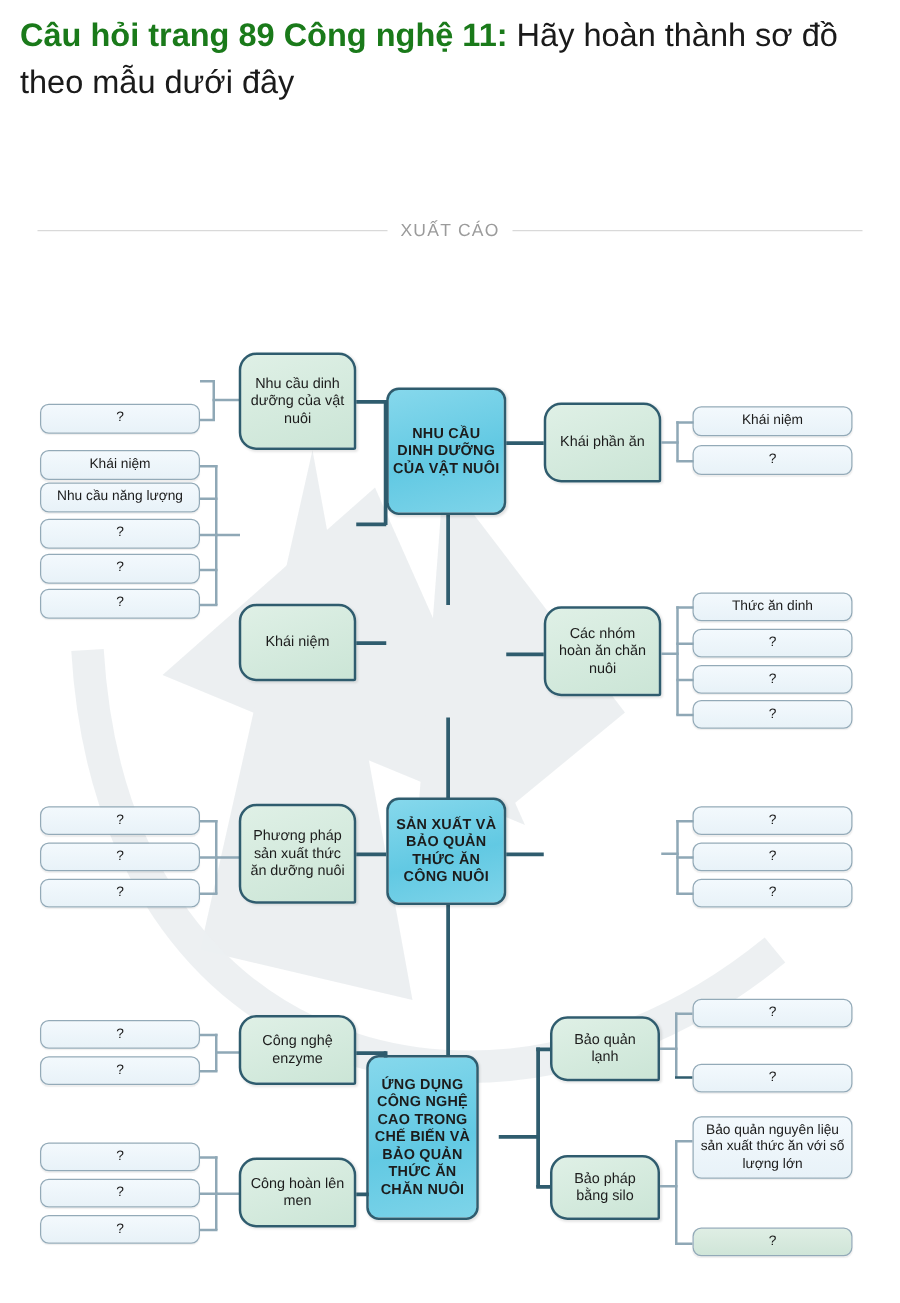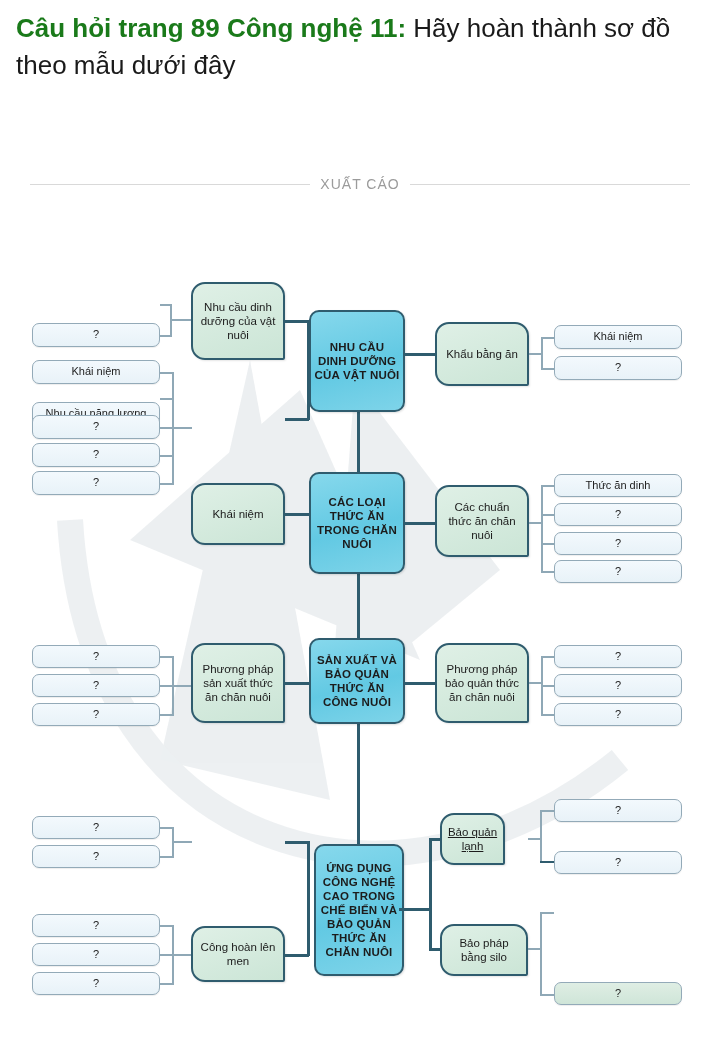--- a/index.html
+++ b/index.html
@@ -170,21 +170,21 @@
   <div class="conn thin" style="left:170px; top:79px; width:22px; height:1.5px;"></div>
 
   <div class="node mid" style="left:191px; top:42px; width:94px; height:78px;">
     <span>Nhu cầu dinh dưỡng của vật nuôi</span>
   </div>
   <div class="conn" style="left:285px; top:80px; width:24px; height:2.5px;"></div>
 
   <div class="node leaf" style="left:32px; top:120px; width:128px; height:24px;">
     <span>Khái niệm</span>
   </div>
-  <div class="node leaf" style="left:32px; top:162px; width:128px; height:24px;">
+  <div class="node leaf" style="left:32px; top:146px; width:128px; height:24px;">
     <span>Nhu cầu năng lượng</span>
   </div>
   <div class="node leaf" style="left:32px; top:175px; width:128px; height:24px;">
     <span>?</span>
   </div>
   <div class="node leaf" style="left:32px; top:203px; width:128px; height:24px;">
     <span>?</span>
   </div>
   <div class="node leaf" style="left:32px; top:231px; width:128px; height:24px;">
     <span>?</span>
@@ -200,45 +200,42 @@
 
   <div class="conn" style="left:285px; top:178px; width:24px; height:2.5px;"></div>
   <div class="conn" style="left:307px; top:80px; width:2.5px; height:100px;"></div>
 
   <div class="node core" style="left:309px; top:70px; width:96px; height:102px;">
     <span>NHU CẦU DINH DƯỠNG CỦA VẬT NUÔI</span>
   </div>
 
   <div class="conn" style="left:405px; top:113px; width:30px; height:2.5px;"></div>
   <div class="node mid" style="left:435px; top:82px; width:94px; height:64px;">
-    <span>Khẩu bằng ăn</span>
+    <span>Khái phần ăn</span>
   </div>
   <div class="conn thin" style="left:529px; top:113px; width:14px; height:1.5px;"></div>
   <div class="conn thin" style="left:541px; top:97px; width:1.5px; height:32px;"></div>
   <div class="conn thin" style="left:541px; top:97px; width:14px; height:1.5px;"></div>
   <div class="conn thin" style="left:541px; top:128px; width:14px; height:1.5px;"></div>
   <div class="node leaf" style="left:554px; top:85px; width:128px; height:24px;">
     <span>Khái niệm</span>
   </div>
   <div class="node leaf" style="left:554px; top:116px; width:128px; height:24px;">
     <span>?</span>
   </div>
 
   <div class="node mid" style="left:191px; top:243px; width:94px; height:62px;">
     <span>Khái niệm</span>
   </div>
   <div class="conn" style="left:285px; top:273px; width:24px; height:2.5px;"></div>
 
-  <div class="node core" style="left:309px; top:232px; width:96px; height:102px;">
-    <span>CÁC LOẠI THỨC ĂN TRONG CHĂN NUÔI</span>
-  </div>
 
   <div class="conn" style="left:405px; top:282px; width:30px; height:2.5px;"></div>
   <div class="node mid" style="left:435px; top:245px; width:94px; height:72px;">
-    <span>Các chuẩn thức ăn chăn nuôi</span>
+    <span>Các nhóm hoàn ăn chăn nuôi</span>
   </div>
   <div class="conn thin" style="left:529px; top:282px; width:14px; height:1.5px;"></div>
   <div class="conn thin" style="left:541px; top:245px; width:1.5px; height:87px;"></div>
   <div class="conn thin" style="left:541px; top:245px; width:14px; height:1.5px;"></div>
   <div class="conn thin" style="left:541px; top:274px; width:14px; height:1.5px;"></div>
   <div class="conn thin" style="left:541px; top:303px; width:14px; height:1.5px;"></div>
   <div class="conn thin" style="left:541px; top:331px; width:14px; height:1.5px;"></div>
   <div class="node leaf" style="left:554px; top:234px; width:128px; height:23px;">
     <span>Thức ăn dinh</span>
   </div>
@@ -261,32 +258,29 @@
   <div class="node leaf" style="left:32px; top:463px; width:128px; height:23px;">
     <span>?</span>
   </div>
   <div class="conn thin" style="left:160px; top:416px; width:14px; height:1.5px;"></div>
   <div class="conn thin" style="left:160px; top:445px; width:14px; height:1.5px;"></div>
   <div class="conn thin" style="left:160px; top:474px; width:14px; height:1.5px;"></div>
   <div class="conn thin" style="left:172px; top:416px; width:1.5px; height:59px;"></div>
   <div class="conn thin" style="left:172px; top:445px; width:20px; height:1.5px;"></div>
 
   <div class="node mid" style="left:191px; top:403px; width:94px; height:80px;">
-    <span>Phương pháp sản xuất thức ăn chăn nuôi</span>
+    <span>Phương pháp sản xuất thức ăn dưỡng nuôi</span>
   </div>
   <div class="conn" style="left:285px; top:442px; width:24px; height:2.5px;"></div>
 
   <div class="node core" style="left:309px; top:398px; width:96px; height:86px;">
     <span>SẢN XUẤT VÀ BẢO QUẢN THỨC ĂN CÔNG NUÔI</span>
   </div>
 
   <div class="conn" style="left:405px; top:442px; width:30px; height:2.5px;"></div>
-  <div class="node mid" style="left:435px; top:403px; width:94px; height:80px;">
-    <span>Phương pháp bảo quản thức ăn chăn nuôi</span>
-  </div>
   <div class="conn thin" style="left:529px; top:442px; width:14px; height:1.5px;"></div>
   <div class="conn thin" style="left:541px; top:416px; width:1.5px; height:59px;"></div>
   <div class="conn thin" style="left:541px; top:416px; width:14px; height:1.5px;"></div>
   <div class="conn thin" style="left:541px; top:445px; width:14px; height:1.5px;"></div>
   <div class="conn thin" style="left:541px; top:474px; width:14px; height:1.5px;"></div>
   <div class="node leaf" style="left:554px; top:405px; width:128px; height:23px;">
     <span>?</span>
   </div>
   <div class="node leaf" style="left:554px; top:434px; width:128px; height:23px;">
     <span>?</span>
@@ -299,20 +293,23 @@
     <span>?</span>
   </div>
   <div class="node leaf" style="left:32px; top:605px; width:128px; height:23px;">
     <span>?</span>
   </div>
   <div class="conn thin" style="left:160px; top:587px; width:14px; height:1.5px;"></div>
   <div class="conn thin" style="left:160px; top:616px; width:14px; height:1.5px;"></div>
   <div class="conn thin" style="left:172px; top:587px; width:1.5px; height:30px;"></div>
   <div class="conn thin" style="left:172px; top:601px; width:20px; height:1.5px;"></div>
 
+  <div class="node mid" style="left:191px; top:572px; width:94px; height:56px;">
+    <span>Công nghệ enzyme</span>
+  </div>
   <div class="conn" style="left:285px; top:601px; width:24px; height:2.5px;"></div>
 
   <div class="node leaf" style="left:32px; top:674px; width:128px; height:23px;">
     <span>?</span>
   </div>
   <div class="node leaf" style="left:32px; top:703px; width:128px; height:23px;">
     <span>?</span>
   </div>
   <div class="node leaf" style="left:32px; top:732px; width:128px; height:23px;">
     <span>?</span>
@@ -322,47 +319,50 @@
   <div class="conn thin" style="left:160px; top:743px; width:14px; height:1.5px;"></div>
   <div class="conn thin" style="left:172px; top:685px; width:1.5px; height:59px;"></div>
   <div class="conn thin" style="left:172px; top:714px; width:20px; height:1.5px;"></div>
 
   <div class="node mid" style="left:191px; top:686px; width:94px; height:56px;">
     <span>Công hoàn lên men</span>
   </div>
   <div class="conn" style="left:285px; top:714px; width:24px; height:2.5px;"></div>
   <div class="conn" style="left:307px; top:601px; width:2.5px; height:115px;"></div>
 
-  <div class="node core" style="left:314px; top:604px; width:90px; height:132px;justify-content:flex-end;">
+  <div class="node core" style="left:293px; top:604px; width:90px; height:132px;justify-content:flex-end;">
     <span>ỨNG DỤNG CÔNG NGHỆ CAO TRONG CHẾ BIẾN VÀ BẢO QUẢN THỨC ĂN CHĂN NUÔI</span>
   </div>
 
   <div class="conn" style="left:399px; top:668px; width:32px; height:2.5px;"></div>
   <div class="conn" style="left:429px; top:598px; width:2.5px; height:112px;"></div>
   <div class="conn" style="left:429px; top:598px; width:12px; height:2.5px;"></div>
   <div class="conn" style="left:429px; top:708px; width:12px; height:2.5px;"></div>
 
-  <div class="node mid" style="left:440px; top:573px; width:65px; height:52px;text-decoration:underline;">
+  <div class="node mid" style="left:440px; top:573px; width:88px; height:52px;">
     <span>Bảo quản lạnh</span>
   </div>
   <div class="conn thin" style="left:528px; top:598px; width:14px; height:1.5px;"></div>
   <div class="conn thin" style="left:540px; top:570px; width:1.5px; height:52px;"></div>
   <div class="conn thin" style="left:540px; top:570px; width:14px; height:1.5px;"></div>
   <div class="conn" style="left:540px; top:621px; width:14px; height:2px;"></div>
   <div class="node leaf" style="left:554px; top:559px; width:128px; height:23px;">
     <span>?</span>
   </div>
   <div class="node leaf" style="left:554px; top:611px; width:128px; height:23px;">
     <span>?</span>
   </div>
 
   <div class="node mid" style="left:440px; top:684px; width:88px; height:52px;">
     <span>Bảo pháp bằng silo</span>
   </div>
   <div class="conn thin" style="left:528px; top:708px; width:14px; height:1.5px;"></div>
   <div class="conn thin" style="left:540px; top:672px; width:1.5px; height:83px;"></div>
   <div class="conn thin" style="left:540px; top:672px; width:14px; height:1.5px;"></div>
   <div class="conn thin" style="left:540px; top:754px; width:14px; height:1.5px;"></div>
+  <div class="node leaf" style="left:554px; top:653px; width:128px; height:50px;">
+    <span>Bảo quản nguyên liệu sản xuất thức ăn với số lượng lớn</span>
+  </div>
   <div class="node leaf green" style="left:554px; top:742px; width:128px; height:23px;">
     <span>?</span>
   </div>
 
 </div>
 
 </body></html>

